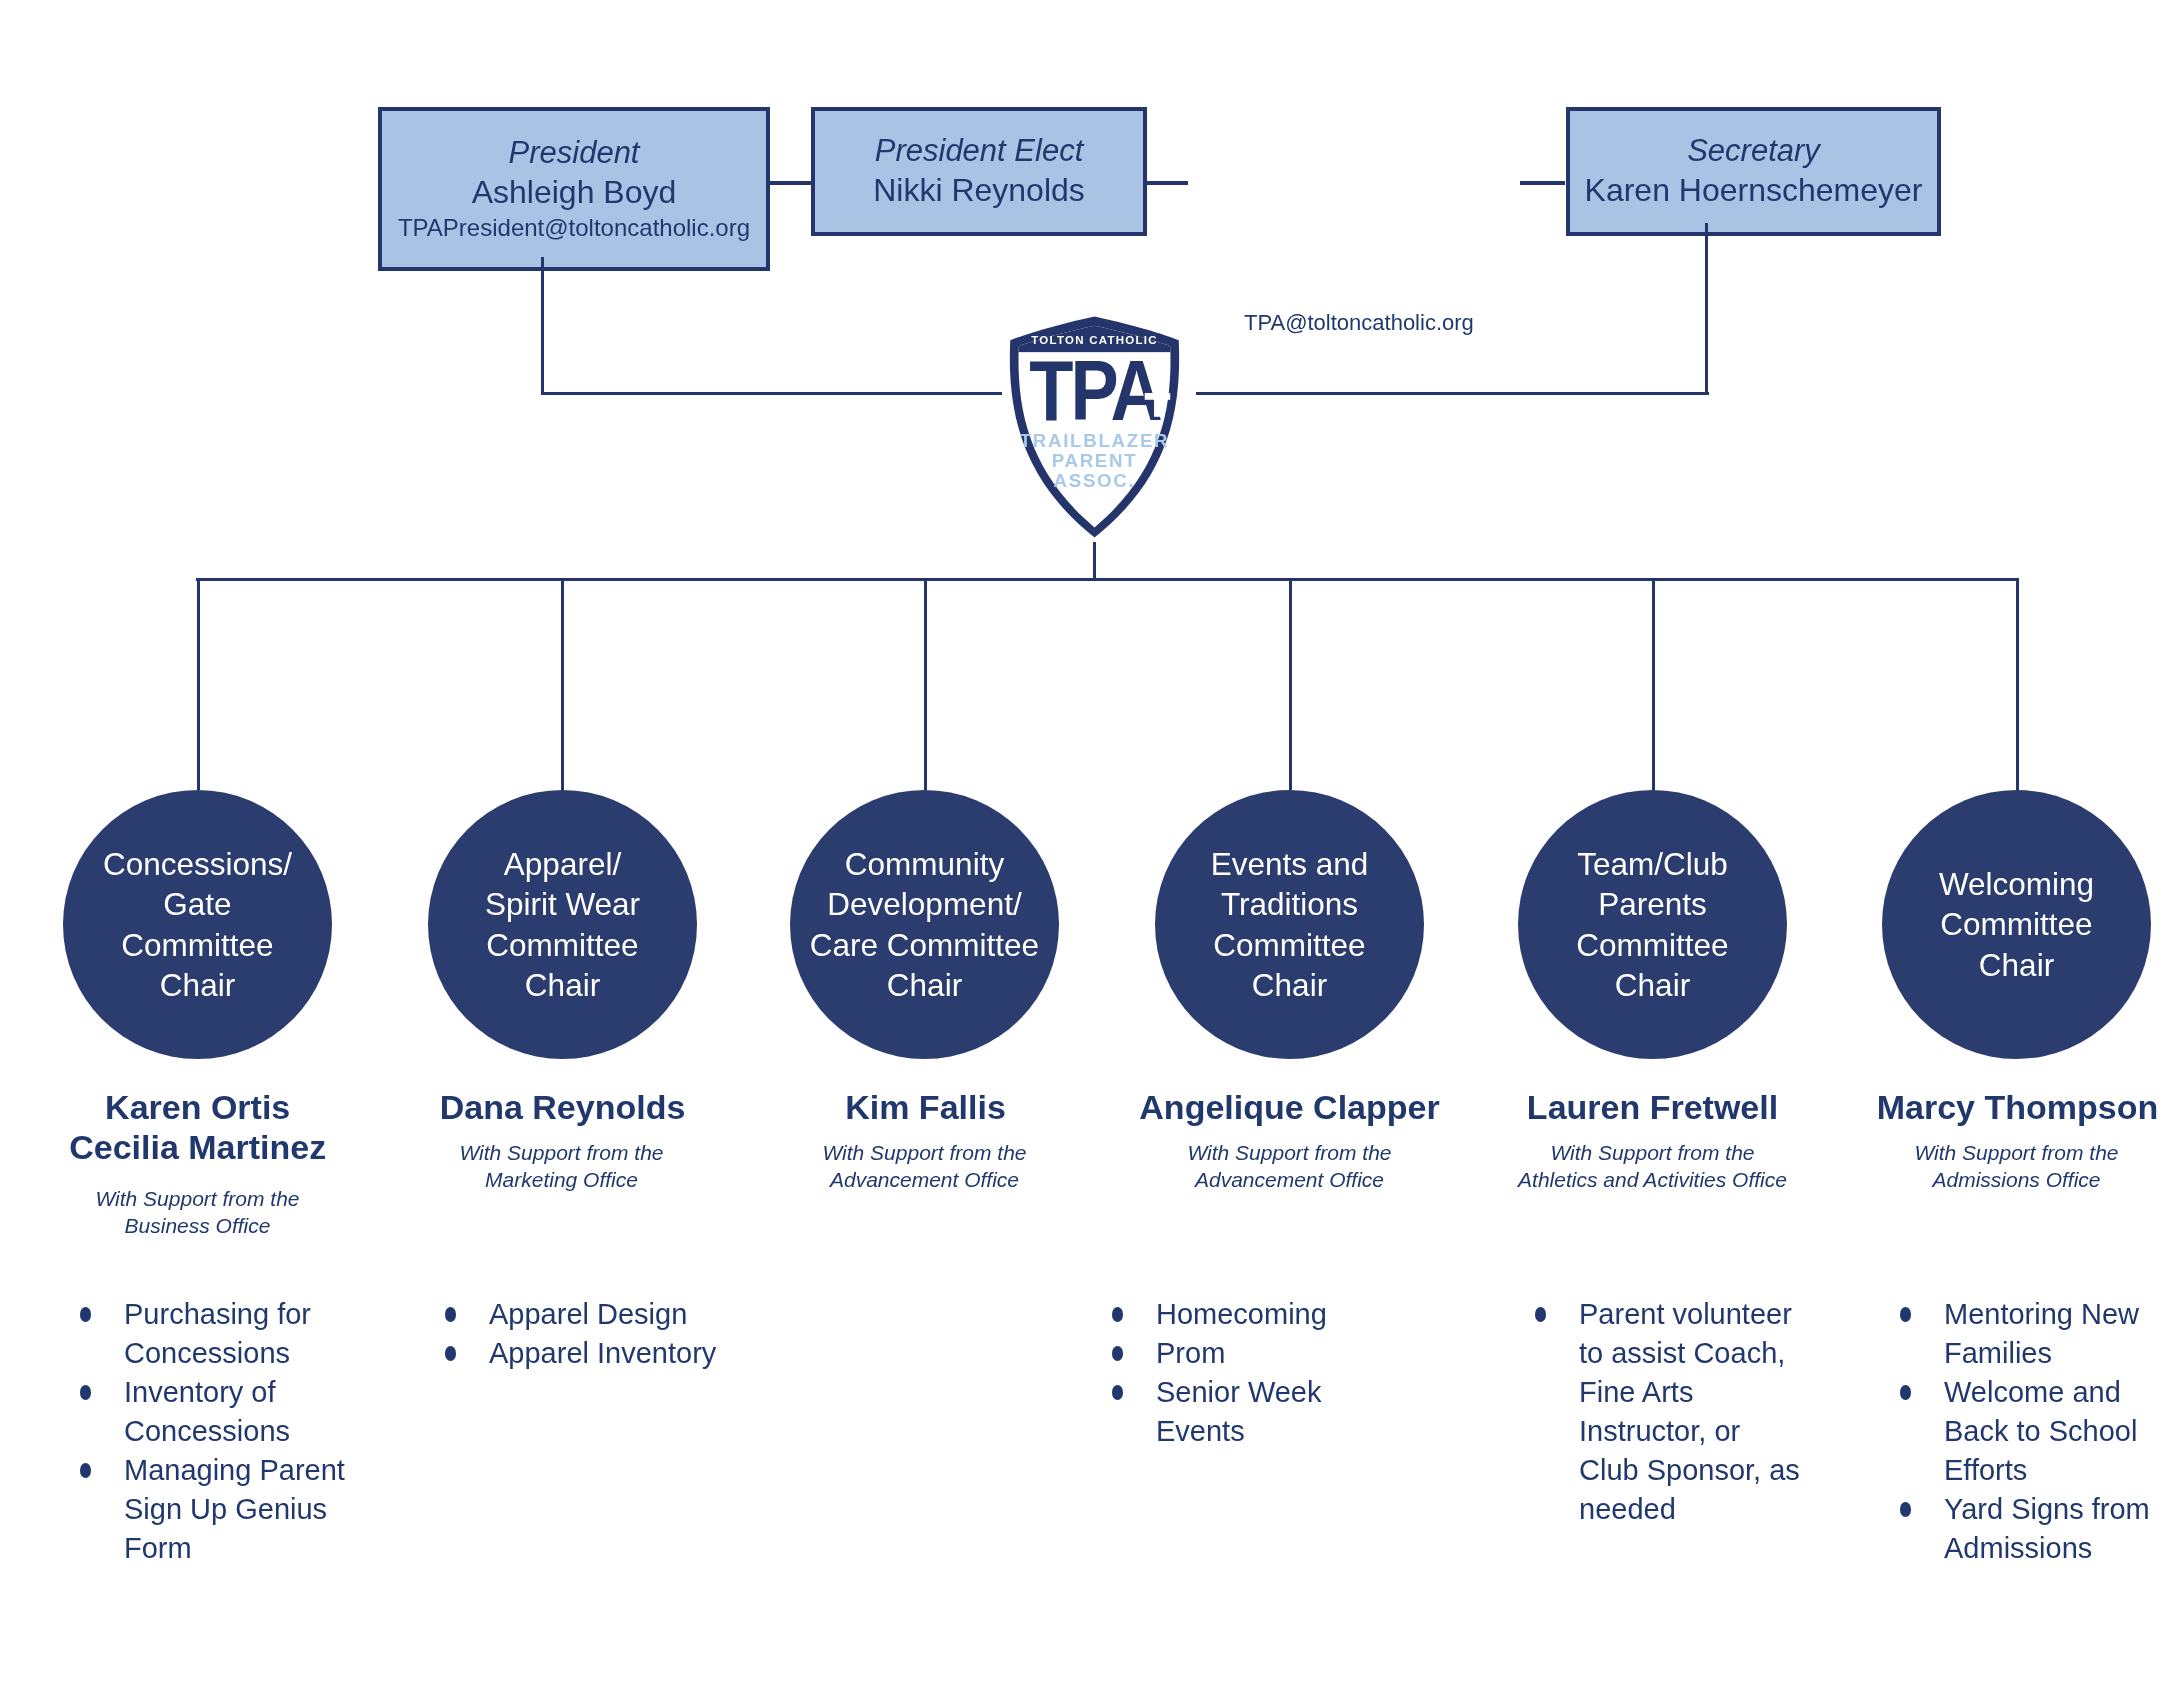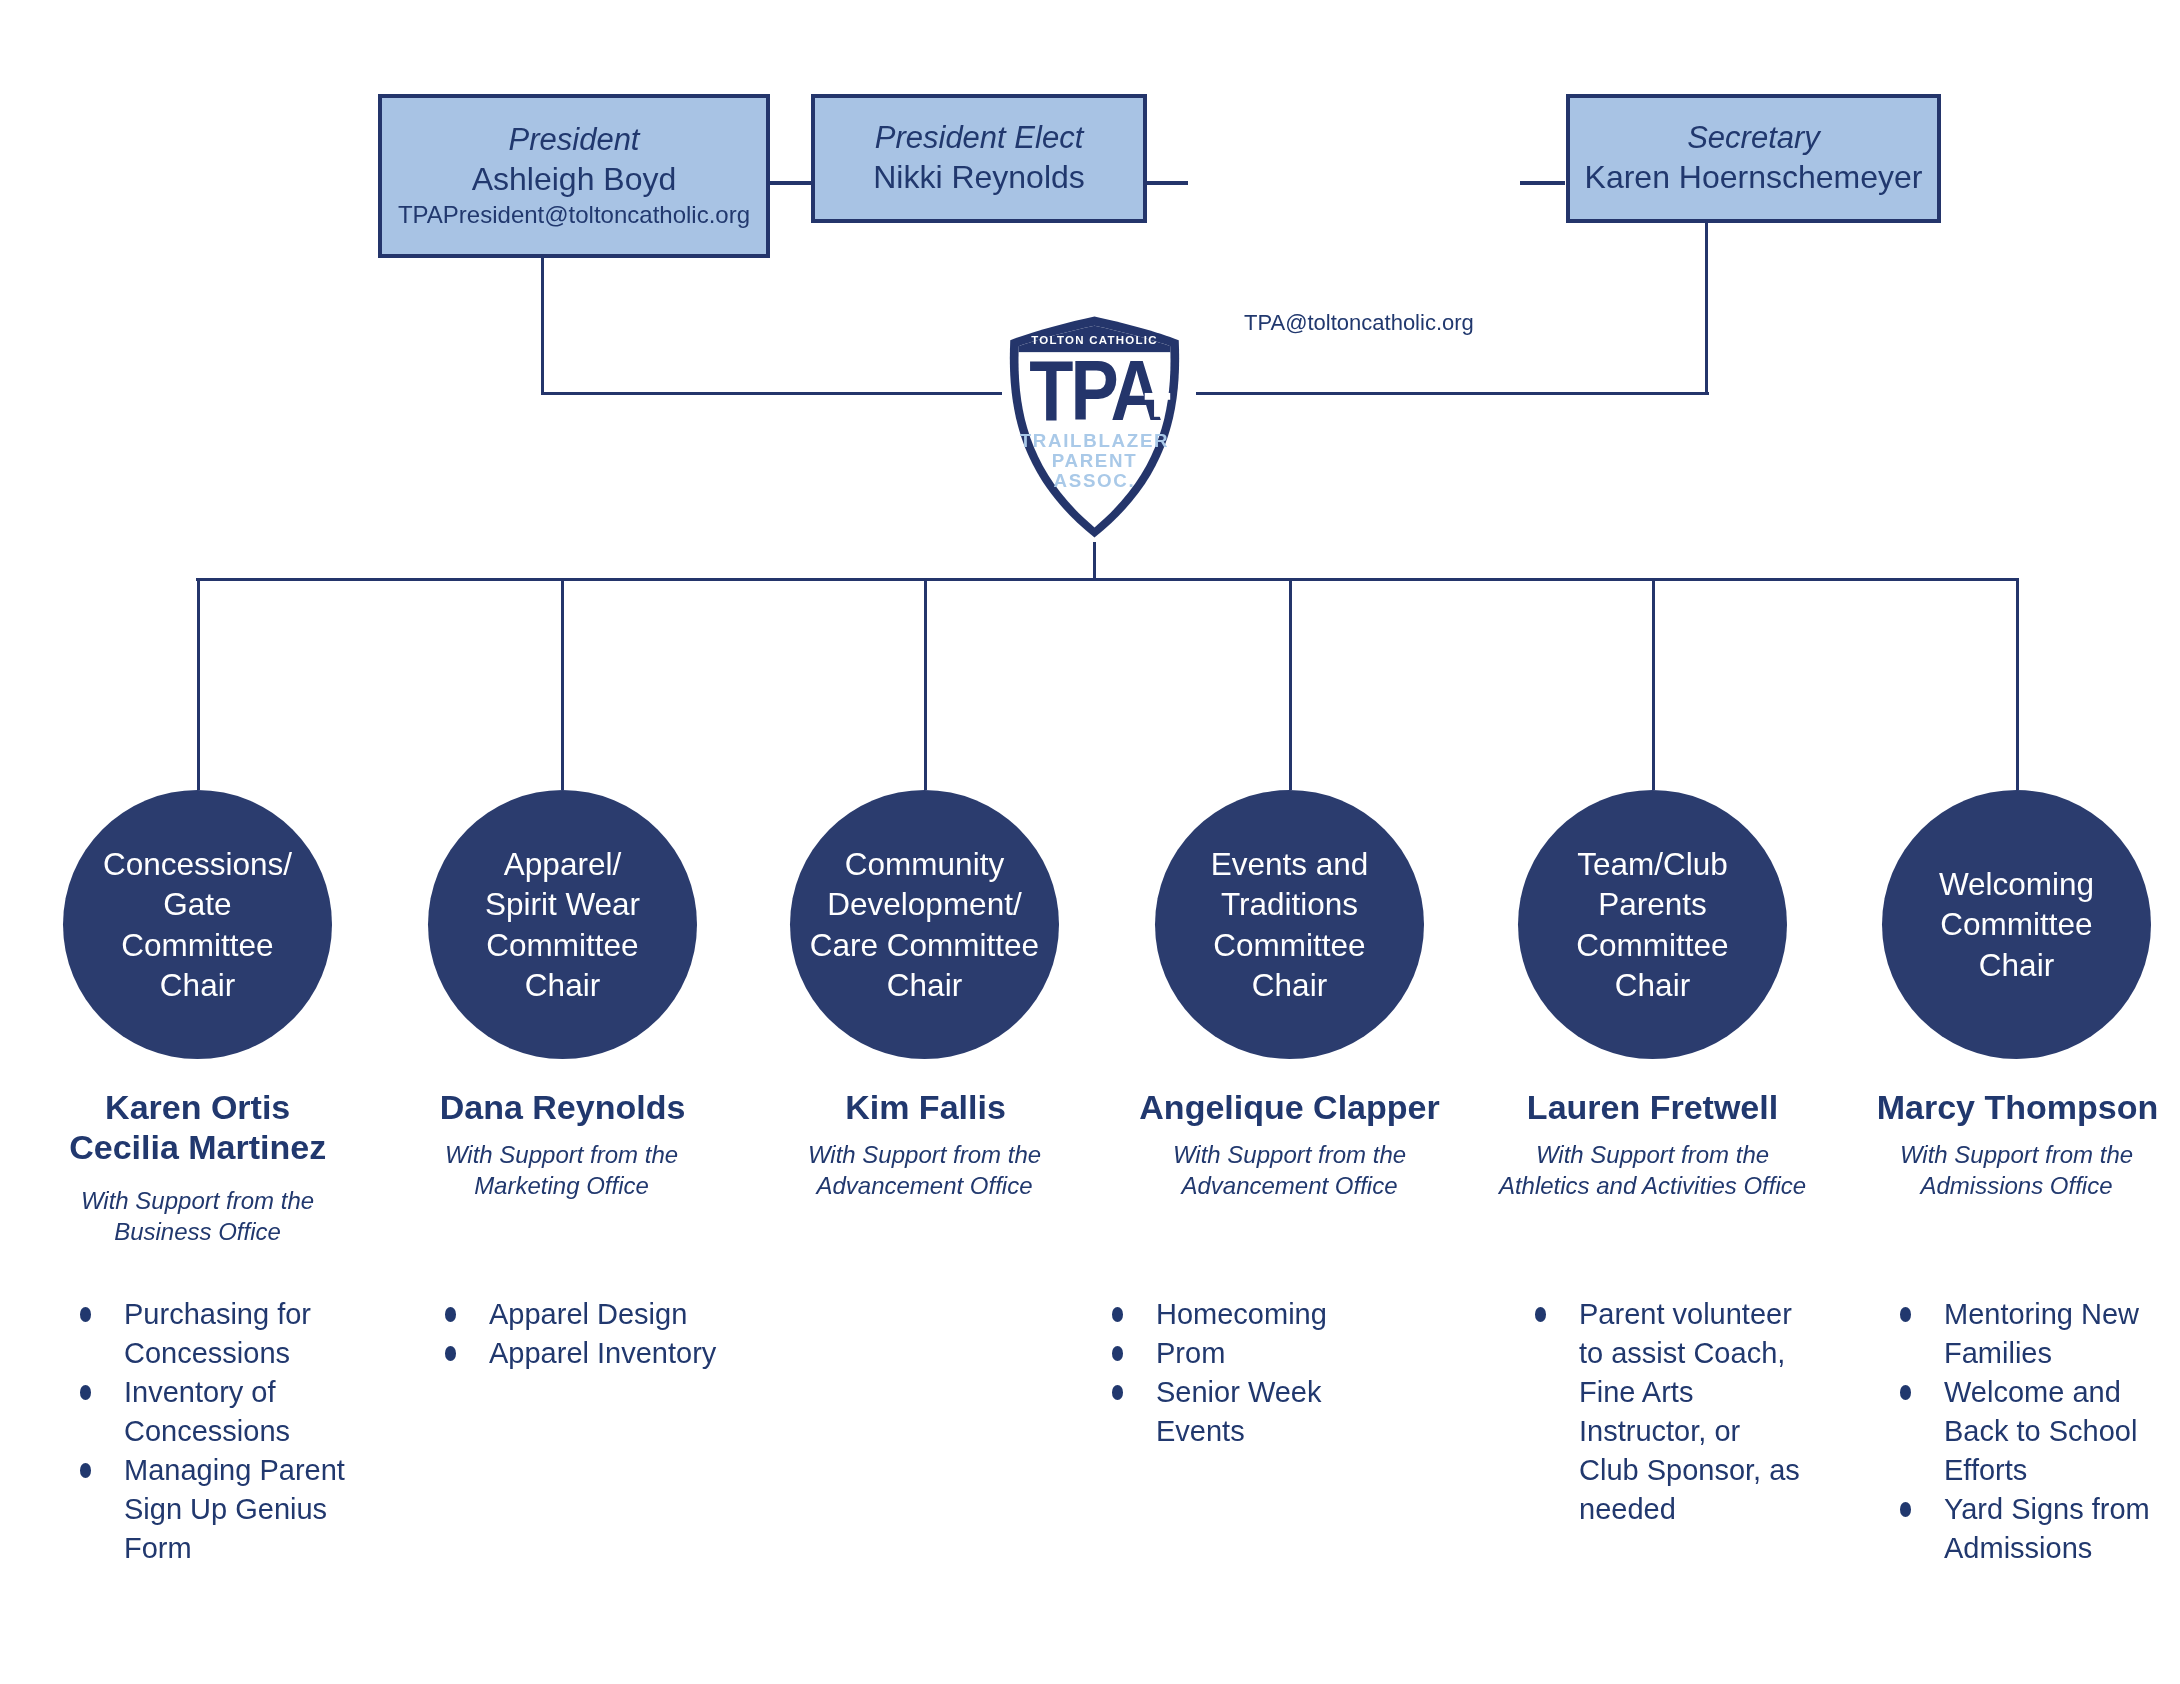--- a/index.html
+++ b/index.html
@@ -5,20 +5,21 @@
   html,body{margin:0;padding:0;background:#ffffff;}
   .canvas{
     position:relative;width:2181px;height:1685px;background:#ffffff;overflow:hidden;
     font-family:"Liberation Sans",sans-serif;color:#21386e;
   }
   
   .obox{
     position:absolute;background:#a8c3e4;border:4.3px solid #24356b;box-sizing:border-box;
     display:flex;flex-direction:column;align-items:center;justify-content:center;gap:6px;
     text-align:center;
+    margin-top:13px;
   }
   .role{font-style:italic;font-size:31px;line-height:1.05;}
   .oname{font-weight:normal;font-size:32px;line-height:1.05;}
   .oemail{font-size:24px;line-height:1.05;}
   
   .line{position:absolute;background:#24356b;}
   
   .contact-label{position:absolute;left:1244px;top:262px;font-weight:bold;font-size:31.5px;}
   .contact-email{position:absolute;left:1244px;top:310px;font-size:22px;}
   
@@ -26,21 +27,21 @@
     position:absolute;top:790px;width:269px;height:269px;border-radius:50%;background:#2b3c6e;
     color:#ffffff;display:flex;align-items:center;justify-content:center;text-align:center;
     font-size:31.5px;line-height:1.28;white-space:pre-line;
   }
   .chairs{
     position:absolute;top:1087px;width:375px;text-align:center;font-weight:bold;
     font-size:34px;line-height:1.18;white-space:pre-line;
   }
   .support{
     position:absolute;width:451px;text-align:center;font-style:italic;
-    font-size:24px;line-height:1.28;white-space:pre-line;
+    font-size:21px;line-height:1.28;white-space:pre-line;
   }
   .duties{
     position:absolute;top:1295px;width:281px;margin:0;padding:0;list-style:none;
     font-size:29px;line-height:39px;
   }
   .duties li{position:relative;padding-left:46px;white-space:pre-line;}
   .duties li::before{
     content:"";position:absolute;left:1.7px;top:12px;width:11px;height:14.5px;
     border-radius:50%;background:#21386e;
   }

